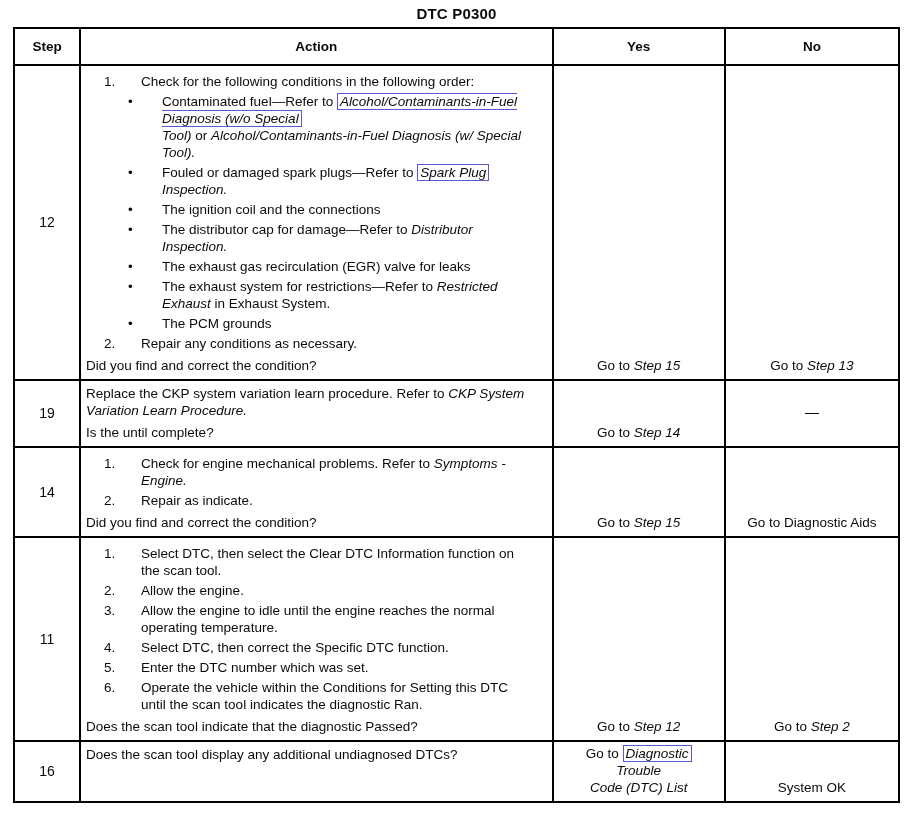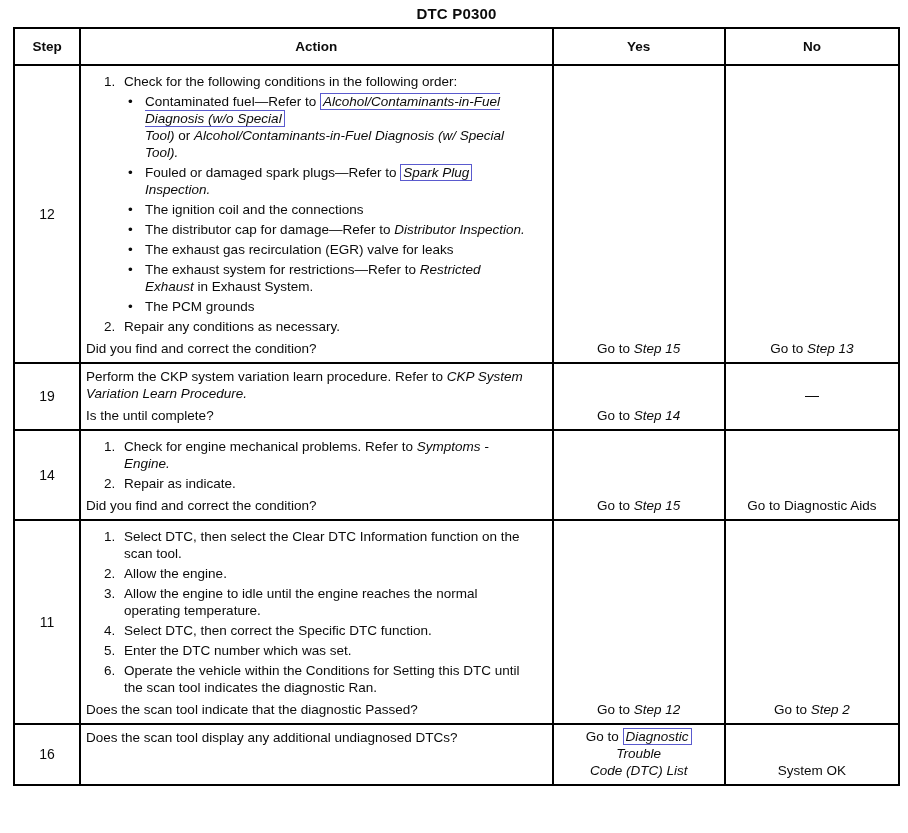--- a/index.html
+++ b/index.html
@@ -22,21 +22,21 @@
   td.step { text-align:center; vertical-align:middle; font-size:14px; padding:2px; }
   td.action { vertical-align:top; padding:4px 22px 5px 5px; }
   td.yes, td.no { text-align:center; padding:3px 6px 5px; }
   .vbottom { vertical-align:bottom; }
   .vmid    { vertical-align:middle; }
   .vtop    { vertical-align:top; }
   .item { display:flex; margin:3px 0 3px 18px; }
   .item .mk { flex:0 0 20px; }
   .item.b { margin-left:42px; }
   .item.b .mk { flex:0 0 17px; }
-  .tx { flex:1 1 auto; }
+  .tx { flex:1 1 auto;margin-left:17px; }
   .q { margin-top:5px; }
   .it { font-style:italic; }
   .box {
     border:1.5px solid var(--linkbox, #5a5ace);
     padding:0 2px;
   }
   .dash { font-size:14px; }
 </style>
 </head>
 <body>
@@ -107,21 +107,21 @@
           <span>Go to </span><span class="it">Step 15</span>
         </td>
         <td class="no vbottom">
           <span>Go to </span><span class="it">Step 13</span>
         </td>
       </tr>
 
       <tr>
         <td class="step">19</td>
         <td class="action">
-          <div><span>Perform the CKP system variation learn procedure. Refer to </span><span class="it">CKP System Variation Learn Procedure.</span></div>
+          <div><span>Replace the CKP system variation learn procedure. Refer to </span><span class="it">CKP System Variation Learn Procedure.</span></div>
           <div class="q">Is the until complete?</div>
         </td>
         <td class="yes vbottom">
           <span>Go to </span><span class="it">Step 14</span>
         </td>
         <td class="no vmid dash">—</td>
       </tr>
 
       <tr>
         <td class="step">14</td>

